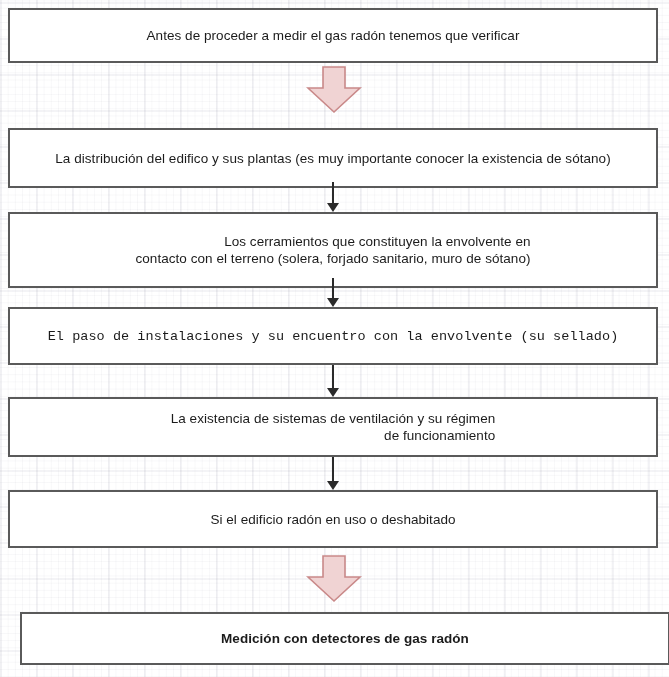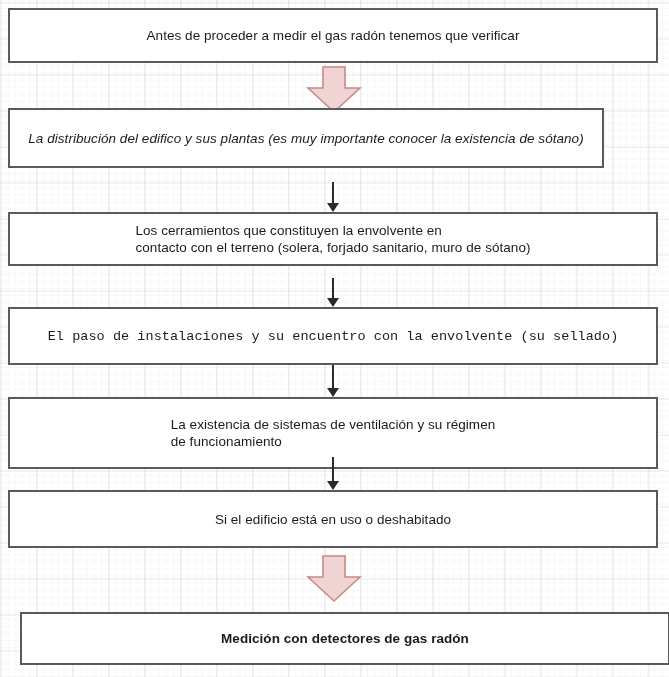--- a/index.html
+++ b/index.html
@@ -37,21 +37,21 @@
 
   
   .node {
     position: absolute;
     box-sizing: border-box;
     background: #ffffff;
     border: 2px solid #5a5a5a;
     display: flex;
     align-items: center;
     justify-content: center;
-    text-align: left;
+    text-align: right;
   }
   .node .node-text {
     color: #1b1b1b;
     font-size: 13.5px;
     line-height: 17px;
     letter-spacing: 0.05px;
     padding: 0 10px;
     white-space: pre-line;
   }
   .node.bold .node-text {
@@ -97,60 +97,60 @@
   <div class="node" style="left:8px; top:8px; width:650px; height:55px;">
     <span class="node-text">Antes de proceder a medir el gas radón tenemos que verificar</span>
   </div>
 
   <div class="blockarrow" style="left:306px; top:66px;">
     <svg width="56" height="48" viewBox="0 0 56 48" aria-hidden="true">
       <polygon points="17,1 39,1 39,22 54,22 28,46 2,22 17,22" fill="#f0d3d3" stroke="#c98989" stroke-width="1.6" stroke-linejoin="miter"></polygon>
     </svg>
   </div>
 
-  <div class="node" style="left:8px; top:108px; width:596px; height:60px;font-style:italic;">
+  <div class="node" style="left:8px; top:128px; width:650px; height:60px;">
     <span class="node-text">La distribución del edifico y sus plantas (es muy importante conocer la existencia de sótano)</span>
   </div>
 
   <div class="connector" style="left:326px; top:182px; height:30px;">
     <div class="shaft" style="height:22px;"></div>
     <div class="head" style="top:21px;"></div>
   </div>
 
-  <div class="node" style="left:8px; top:212px; width:650px; height:54px;">
+  <div class="node" style="left:8px; top:212px; width:650px; height:76px;">
     <span class="node-text">Los cerramientos que constituyen la envolvente en
 contacto con el terreno (solera, forjado sanitario, muro de sótano)</span>
   </div>
 
   <div class="connector" style="left:326px; top:278px; height:30px;">
     <div class="shaft" style="height:21px;"></div>
     <div class="head" style="top:20px;"></div>
   </div>
 
   <div class="node" style="left:8px; top:307px; width:650px; height:58px;font-family:Liberation Mono, monospace;">
     <span class="node-text">El paso de instalaciones y su encuentro con la envolvente (su sellado)</span>
   </div>
 
   <div class="connector" style="left:326px; top:365px; height:33px;">
     <div class="shaft" style="height:24px;"></div>
     <div class="head" style="top:23px;"></div>
   </div>
 
-  <div class="node" style="left:8px; top:397px; width:650px; height:72px;">
+  <div class="node" style="left:8px; top:397px; width:650px; height:60px;">
     <span class="node-text">La existencia de sistemas de ventilación y su régimen
 de funcionamiento</span>
   </div>
 
   <div class="connector" style="left:326px; top:457px; height:34px;">
     <div class="shaft" style="height:25px;"></div>
     <div class="head" style="top:24px;"></div>
   </div>
 
   <div class="node" style="left:8px; top:490px; width:650px; height:58px;">
-    <span class="node-text">Si el edificio está en uso o deshabitado</span>
+    <span class="node-text">Si el edificio radón en uso o deshabitado</span>
   </div>
 
   <div class="blockarrow" style="left:306px; top:555px;">
     <svg width="56" height="48" viewBox="0 0 56 48" aria-hidden="true">
       <polygon points="17,1 39,1 39,22 54,22 28,46 2,22 17,22" fill="#f0d3d3" stroke="#c98989" stroke-width="1.6" stroke-linejoin="miter"></polygon>
     </svg>
   </div>
 
   <div class="node bold" style="left:20px; top:612px; width:650px; height:53px;">
     <span class="node-text">Medición con detectores de gas radón</span>

